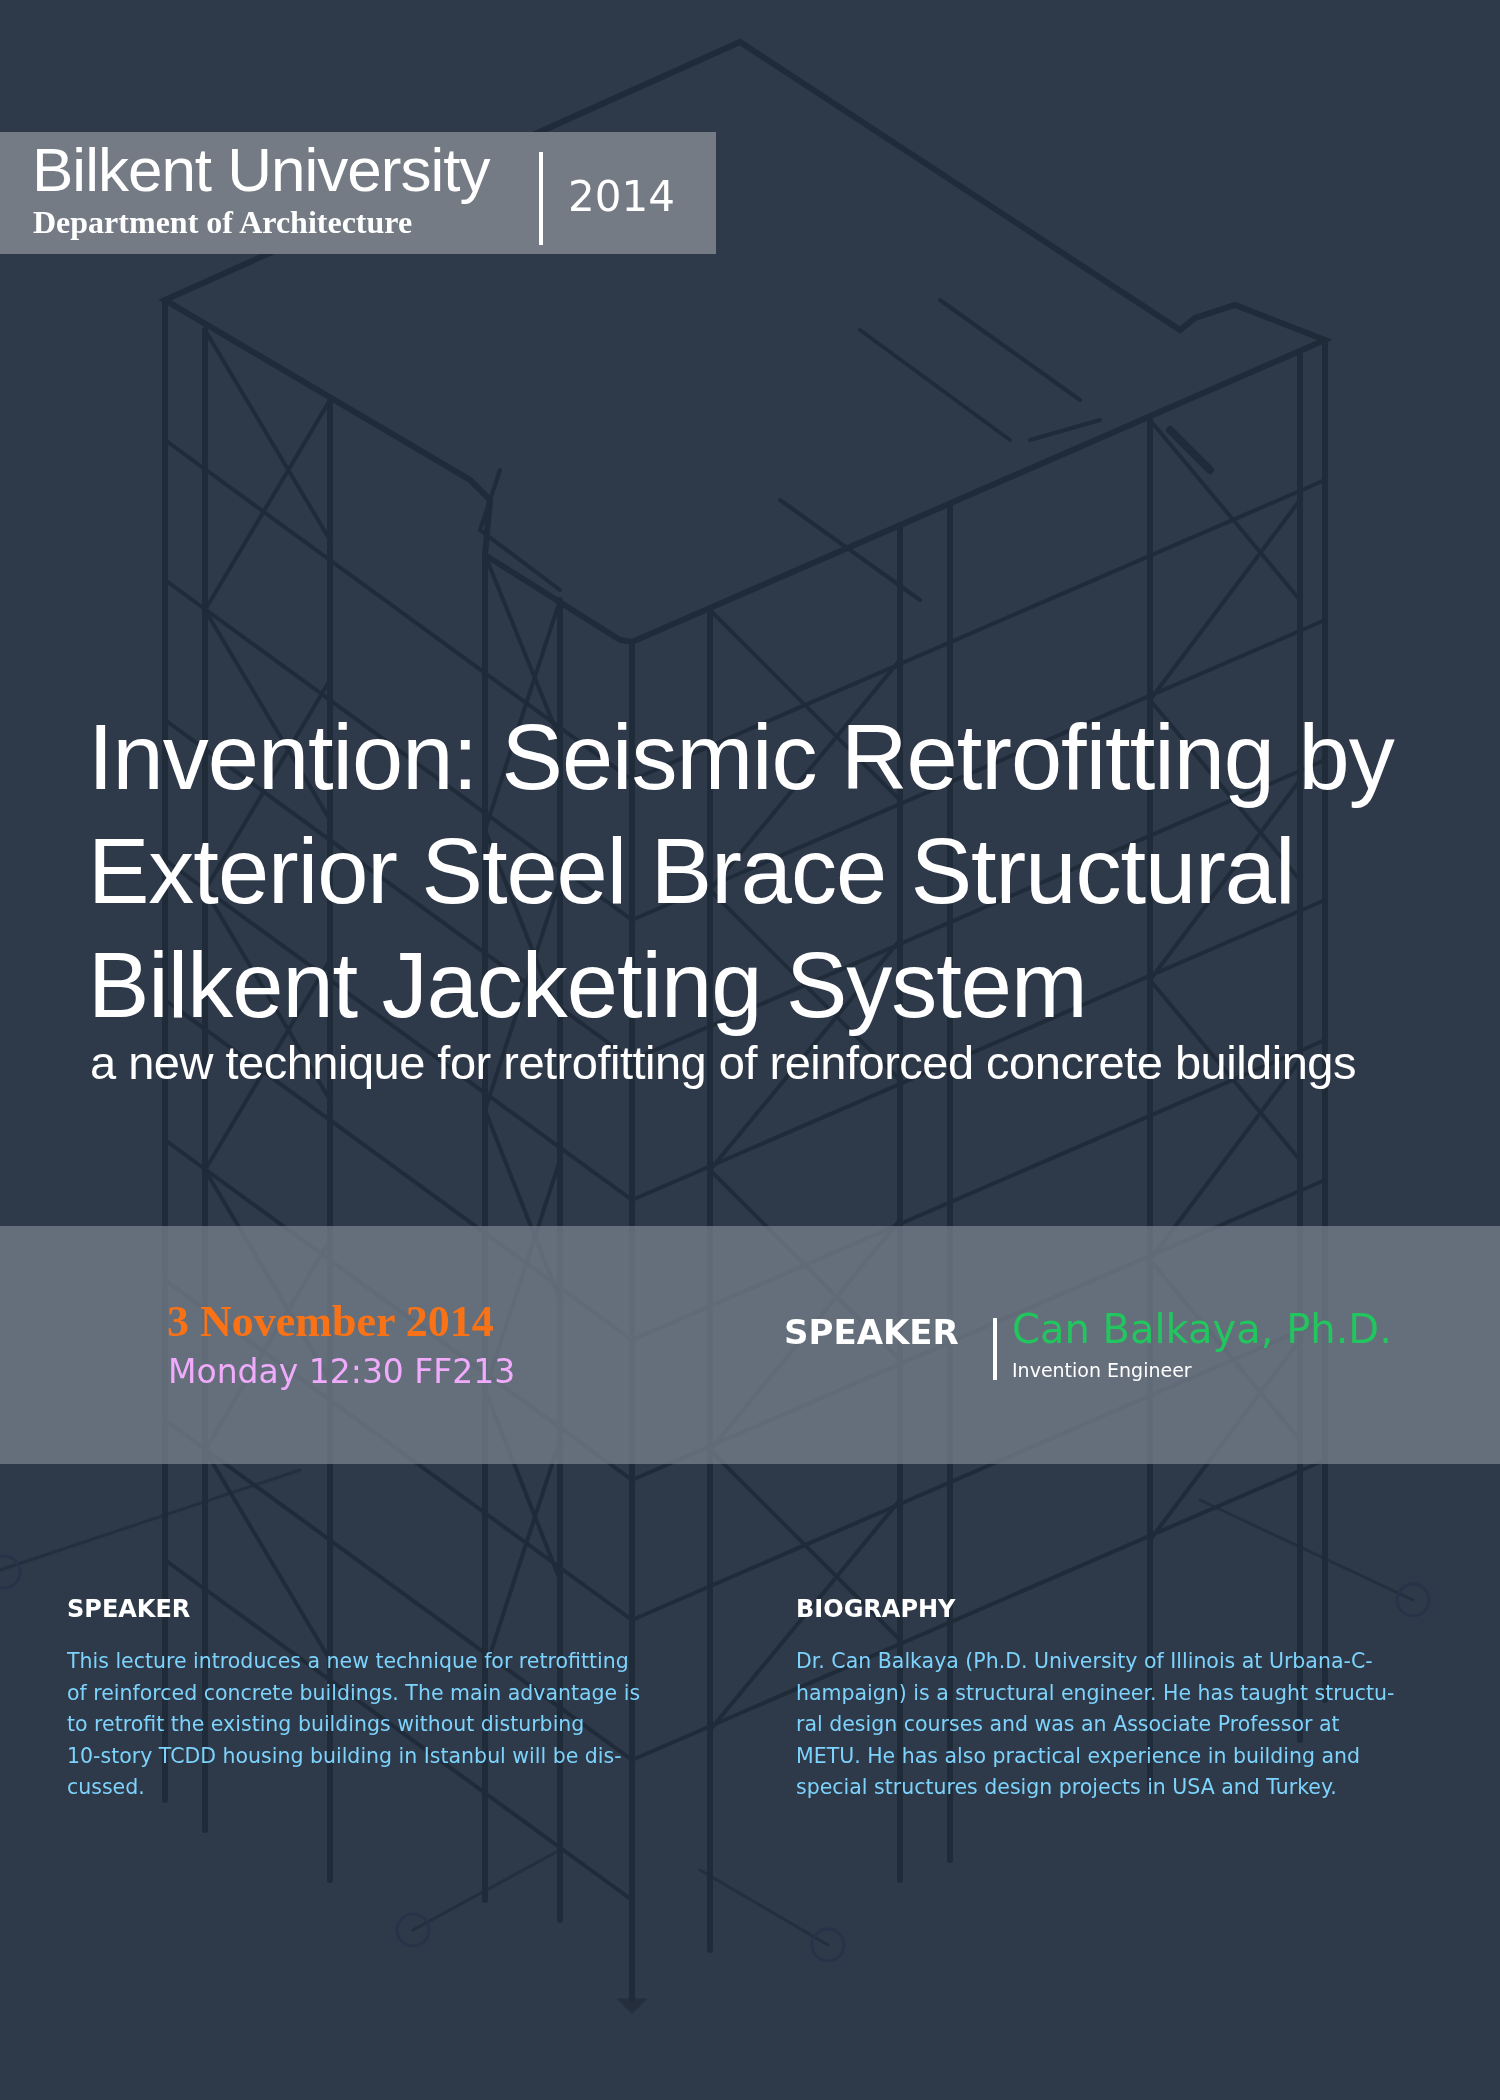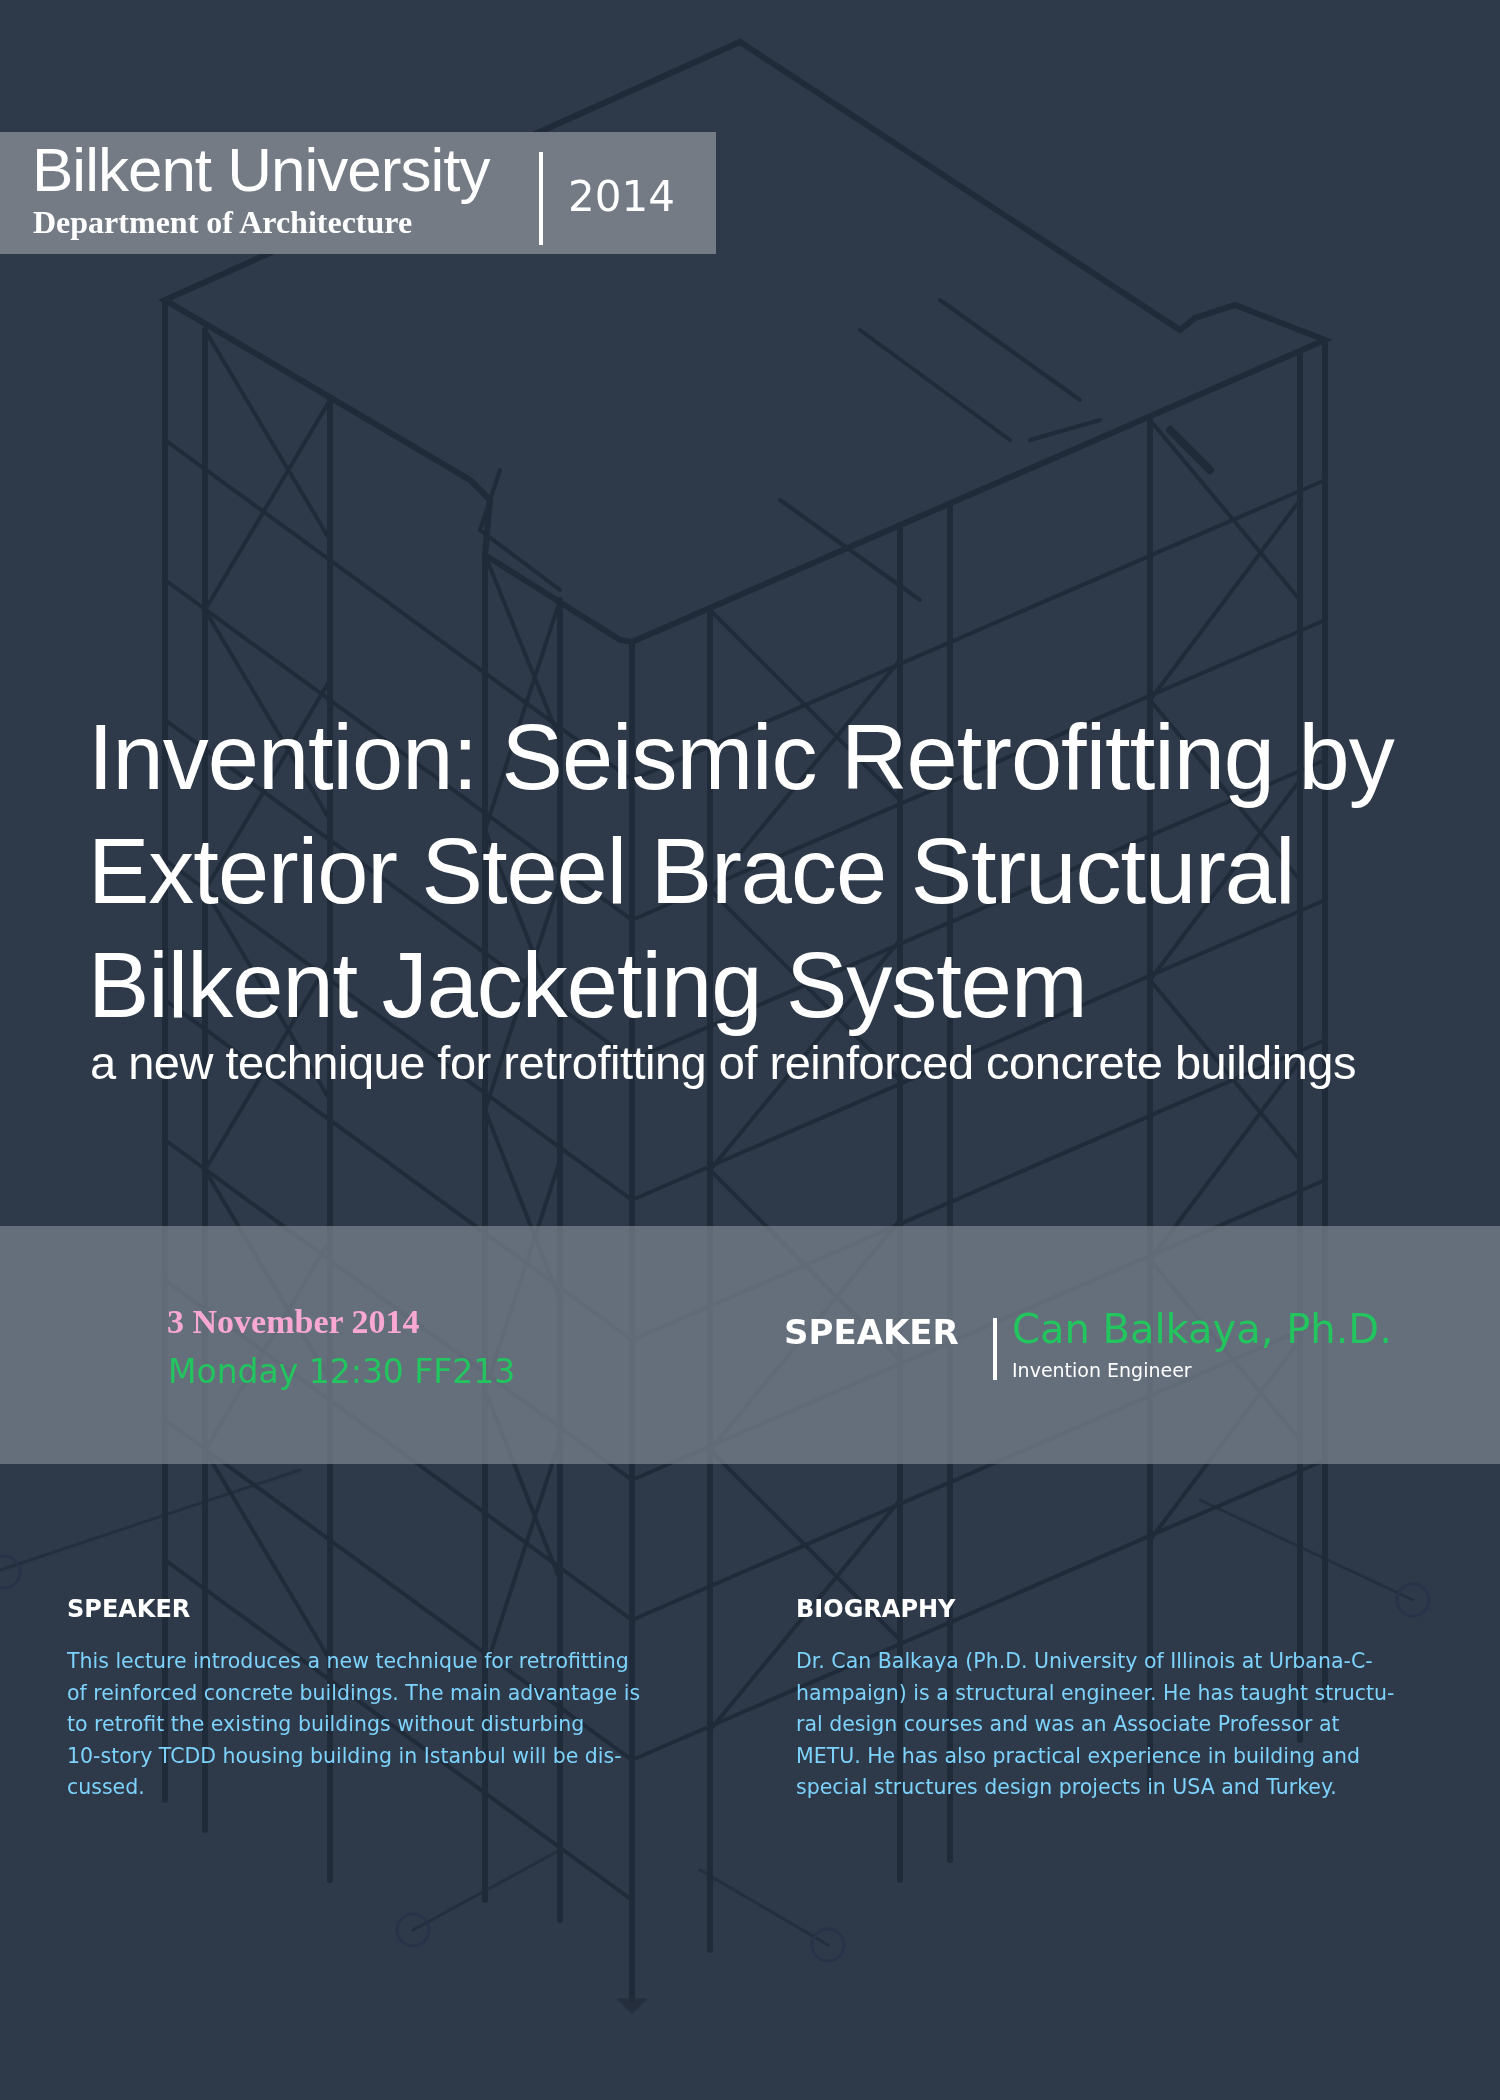--- a/index.html
+++ b/index.html
@@ -11,22 +11,22 @@
   .uni-name { position:absolute; left:32px; top:135px; font-family:"Liberation Sans", sans-serif; font-weight:300; font-size:62px; line-height:70px; letter-spacing:-1px; color:#ffffff; white-space:nowrap; }
   .dept-name { position:absolute; left:33px; top:204px; font-family:"Liberation Serif", serif; font-weight:bold; font-size:32px; line-height:36px; color:#ffffff; white-space:nowrap; }
   .header-divider { position:absolute; left:539px; top:152px; width:4px; height:93px; background:#ffffff; }
   .header-year { position:absolute; left:568px; top:172px; font-family:"DejaVu Sans", sans-serif; font-size:42px; line-height:50px; color:#ffffff; white-space:nowrap; }
 
   .title { position:absolute; left:88px; top:700px; width:1400px; font-family:"Liberation Sans", sans-serif; font-weight:normal; font-size:92px; line-height:114px; color:#ffffff; letter-spacing:-1px; }
   .title-line { display:block; white-space:nowrap; }
   .subtitle { position:absolute; left:90px; top:1035px; font-family:"Liberation Sans", sans-serif; font-size:47px; line-height:56px; color:#ffffff; white-space:nowrap; letter-spacing:-0.5px; }
 
   .band { position:absolute; left:0; top:1226px; width:1500px; height:238px; background:rgba(122,131,143,0.72); }
-  .event-date { position:absolute; left:167px; top:1300px; font-family:"Liberation Serif", serif; font-weight:bold; font-size:34px; line-height:44px; color:#f9a8d4; white-space:nowrap; }
-  .event-time { position:absolute; left:168px; top:1350px; font-family:"DejaVu Sans", sans-serif; font-size:33px; line-height:44px; color:#22c55e; white-space:nowrap; }
+  .event-date { position:absolute; left:167px; top:1300px; font-family:"Liberation Serif", serif; font-weight:bold; font-size:44px; line-height:44px; color:#f97316; white-space:nowrap; }
+  .event-time { position:absolute; left:168px; top:1350px; font-family:"DejaVu Sans", sans-serif; font-size:33px; line-height:44px; color:#f0abfc; white-space:nowrap; }
   .speaker-label { position:absolute; left:784px; top:1310px; font-family:"DejaVu Sans", sans-serif; font-weight:bold; font-size:34px; line-height:44px; color:#ffffff; white-space:nowrap; }
   .speaker-divider { position:absolute; left:993px; top:1318px; width:4px; height:62px; background:#ffffff; }
   .speaker-name { position:absolute; left:1012px; top:1304px; font-family:"DejaVu Sans", sans-serif; font-size:40px; line-height:50px; color:#22c55e; white-space:nowrap; }
   .speaker-role { position:absolute; left:1012px; top:1358px; font-family:"DejaVu Sans", sans-serif; font-size:19px; line-height:24px; color:#ffffff; white-space:nowrap; }
 
   .section { position:absolute; top:1594px; }
   .section.abstract { left:67px; width:640px; }
   .section.bio { left:796px; width:660px; }
   .section-heading { font-family:"DejaVu Sans", sans-serif; font-weight:bold; font-size:24px; line-height:30px; color:#ffffff; margin:0 0 22px 0; }
   .section-body { font-family:"DejaVu Sans", sans-serif; font-size:20.5px; line-height:31.6px; color:#7dd3fc; }

